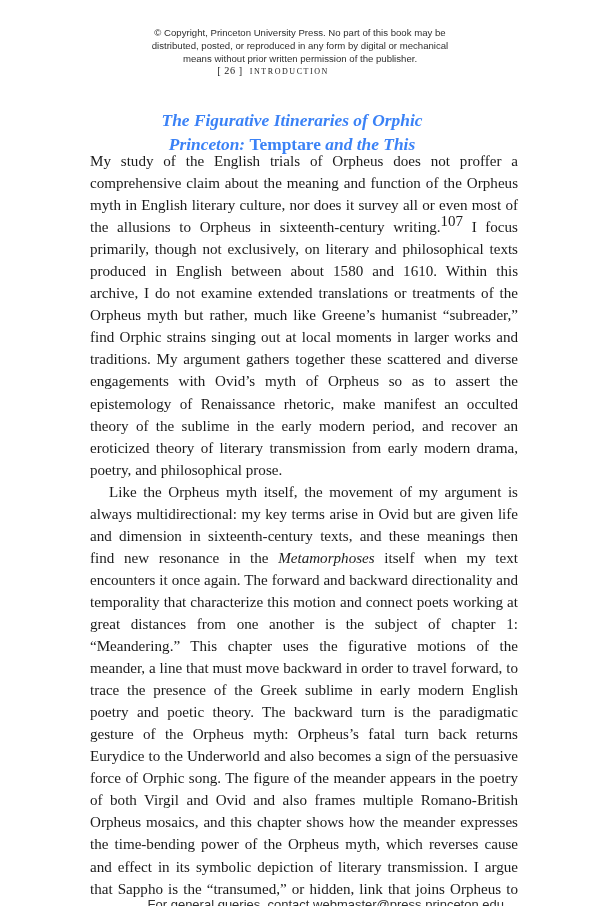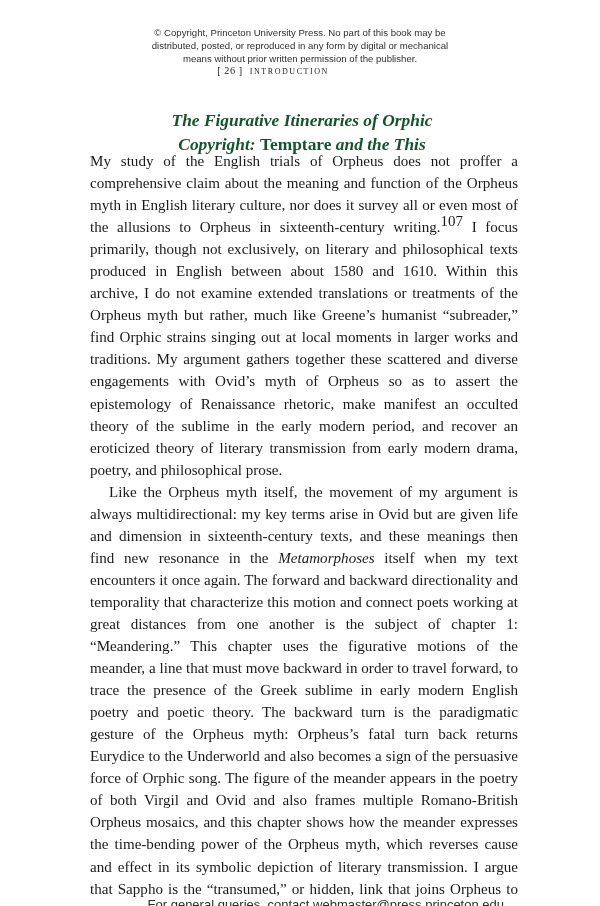--- a/index.html
+++ b/index.html
@@ -61,27 +61,27 @@
     text-transform: lowercase;
     letter-spacing: 1.55px;
     font-size: 11.2px;
     margin-left: 7px;
   }
 
   
   .chapter-title {
     position: absolute;
     top: 79px;
-    left: 88px;
+    left: 78px;
     width: 428px;
     text-align: center;
     font-style: italic;
     font-size: 17.4px;
     line-height: 24px;
-    color: #14532d;
+    color: #3b82f6;
   }
   .chapter-title .roman {
     font-style: normal;
     text-align: right;
   }
   .chapter-title .tline {
     display: block;
   }
 
   
@@ -135,21 +135,21 @@
     <span class="cline">distributed, posted, or reproduced in any form by digital or mechanical</span>
     <span class="cline">means without prior written permission of the publisher.</span>
   </div>
 
   <div class="running-head">
     <span class="folio">[ 26 ]</span><span class="head-title">INTRODUCTION</span>
   </div>
 
   <h1 class="chapter-title">
     <span class="tline">The Figurative Itineraries of Orphic</span>
-    <span class="tline"><span>Copyright:</span> <span class="roman">Temptare</span> <span>and the This</span></span>
+    <span class="tline"><span>Princeton:</span> <span class="roman">Temptare</span> <span>and the This</span></span>
   </h1>
 
   <div class="body-column">
 
     <p class="para"><span>My study of the English trials of Orpheus does not proffer a comprehensive claim about the meaning and function of the Orpheus myth in English literary culture, nor does it survey all or even most of the allusions to Orpheus in sixteenth-century writing.</span><sup class="fnref">107</sup><span> I focus primarily, though not exclusively, on literary and philosophical texts produced in English between about 1580 and 1610. Within this archive, I do not examine extended translations or treatments of the Orpheus myth but rather, much like Greene’s humanist “subreader,” find Orphic strains singing out at local moments in larger works and traditions. My argument gathers together these scattered and diverse engagements with Ovid’s myth of Orpheus so as to assert the epistemology of Renaissance rhetoric, make manifest an occulted theory of the sublime in the early modern period, and recover an eroticized theory of literary transmission from early modern drama, poetry, and philosophical prose.</span></p>
 
     <p class="para indented"><span>Like the Orpheus myth itself, the movement of my argument is always multidirectional: my key terms arise in Ovid but are given life and dimension in sixteenth-century texts, and these meanings then find new resonance in the </span><span class="ital">Metamorphoses</span><span> itself when my text encounters it once again. The forward and backward directionality and temporality that characterize this motion and connect poets working at great distances from one another is the subject of chapter 1: “Meandering.” This chapter uses the figurative motions of the meander, a line that must move backward in order to travel forward, to trace the presence of the Greek sublime in early modern English poetry and poetic theory. The backward turn is the paradigmatic gesture of the Orpheus myth: Orpheus’s fatal turn back returns Eurydice to the Underworld and also becomes a sign of the persuasive force of Orphic song. The figure of the meander appears in the poetry of both Virgil and Ovid and also frames multiple Romano-British Orpheus mosaics, and this chapter shows how the meander expresses the time-bending power of the Orpheus myth, which reverses cause and effect in its symbolic depiction of literary transmission. I argue that Sappho is the “transumed,” or hidden, link that joins Orpheus to Ovid in the text of the </span><span class="ital">Metamorphoses</span><span> and thereby enables the construction of a literary genealogy that connects ancient Greece to Augustan Rome to early modern England. Ovid’s tale of Orpheus passes through Sappho so as to transmit what Longinus terms the “nervous force” of the sublime to readers of the </span></p>
 
   </div>
 

